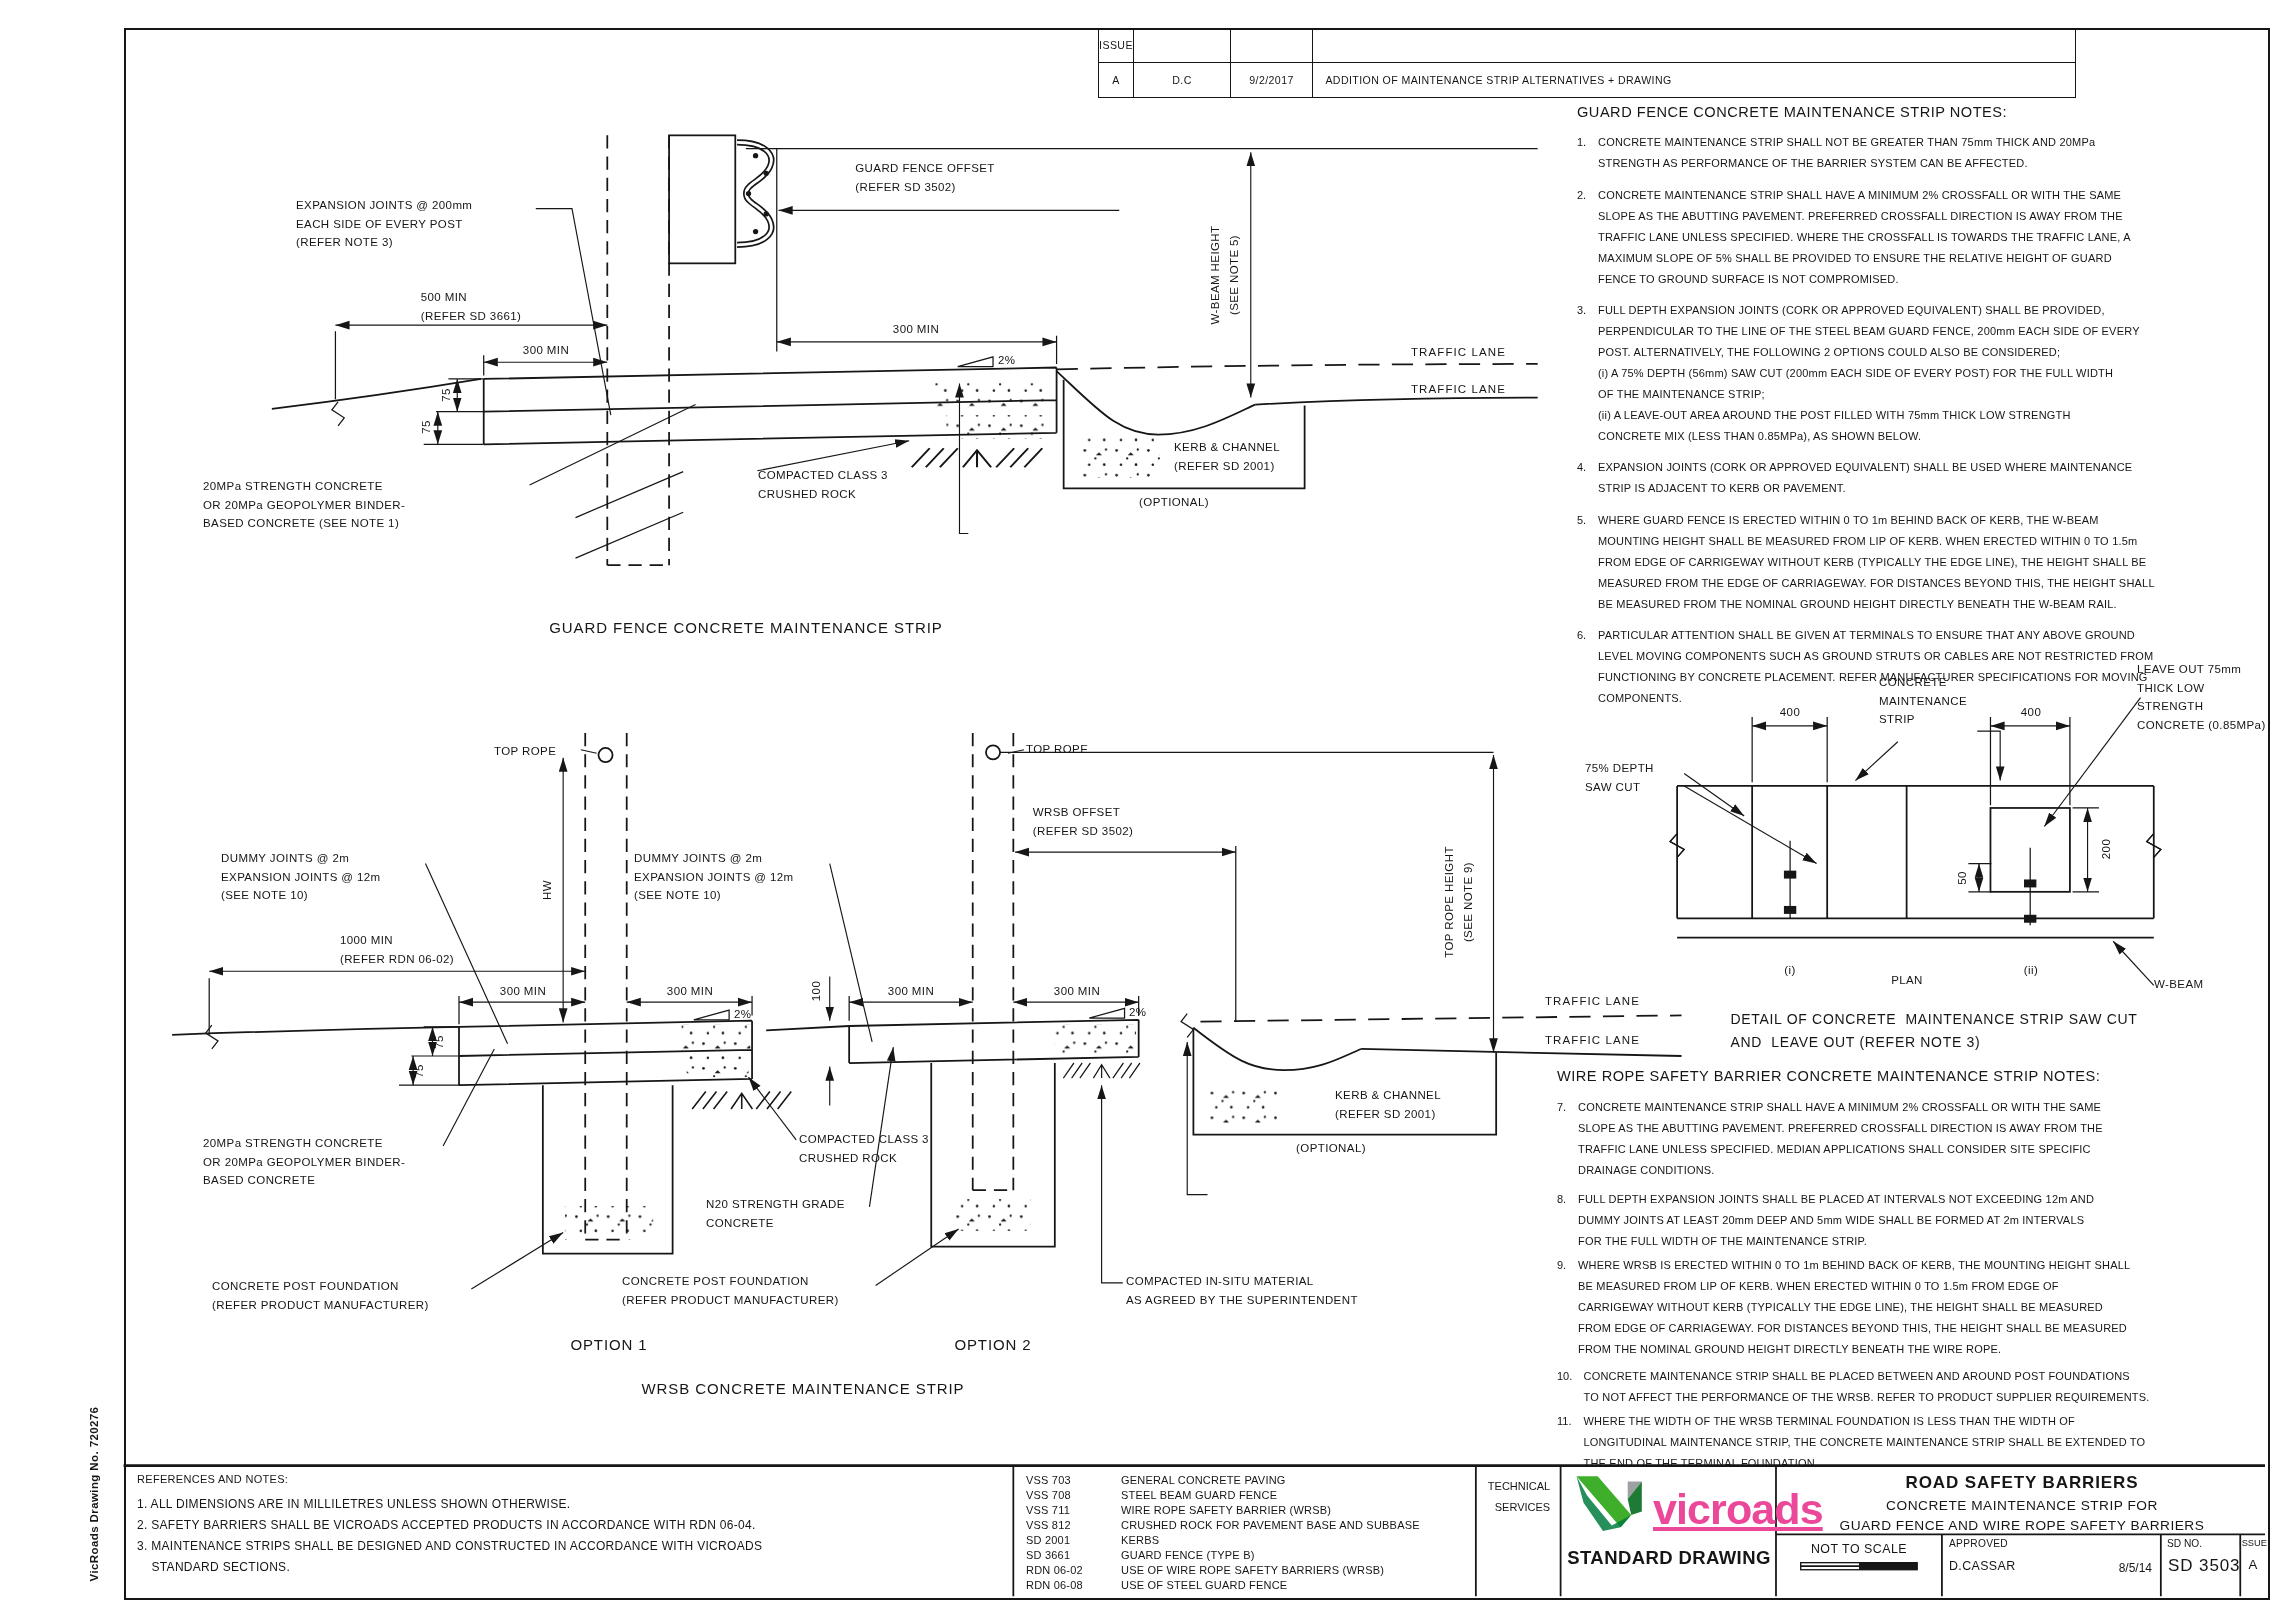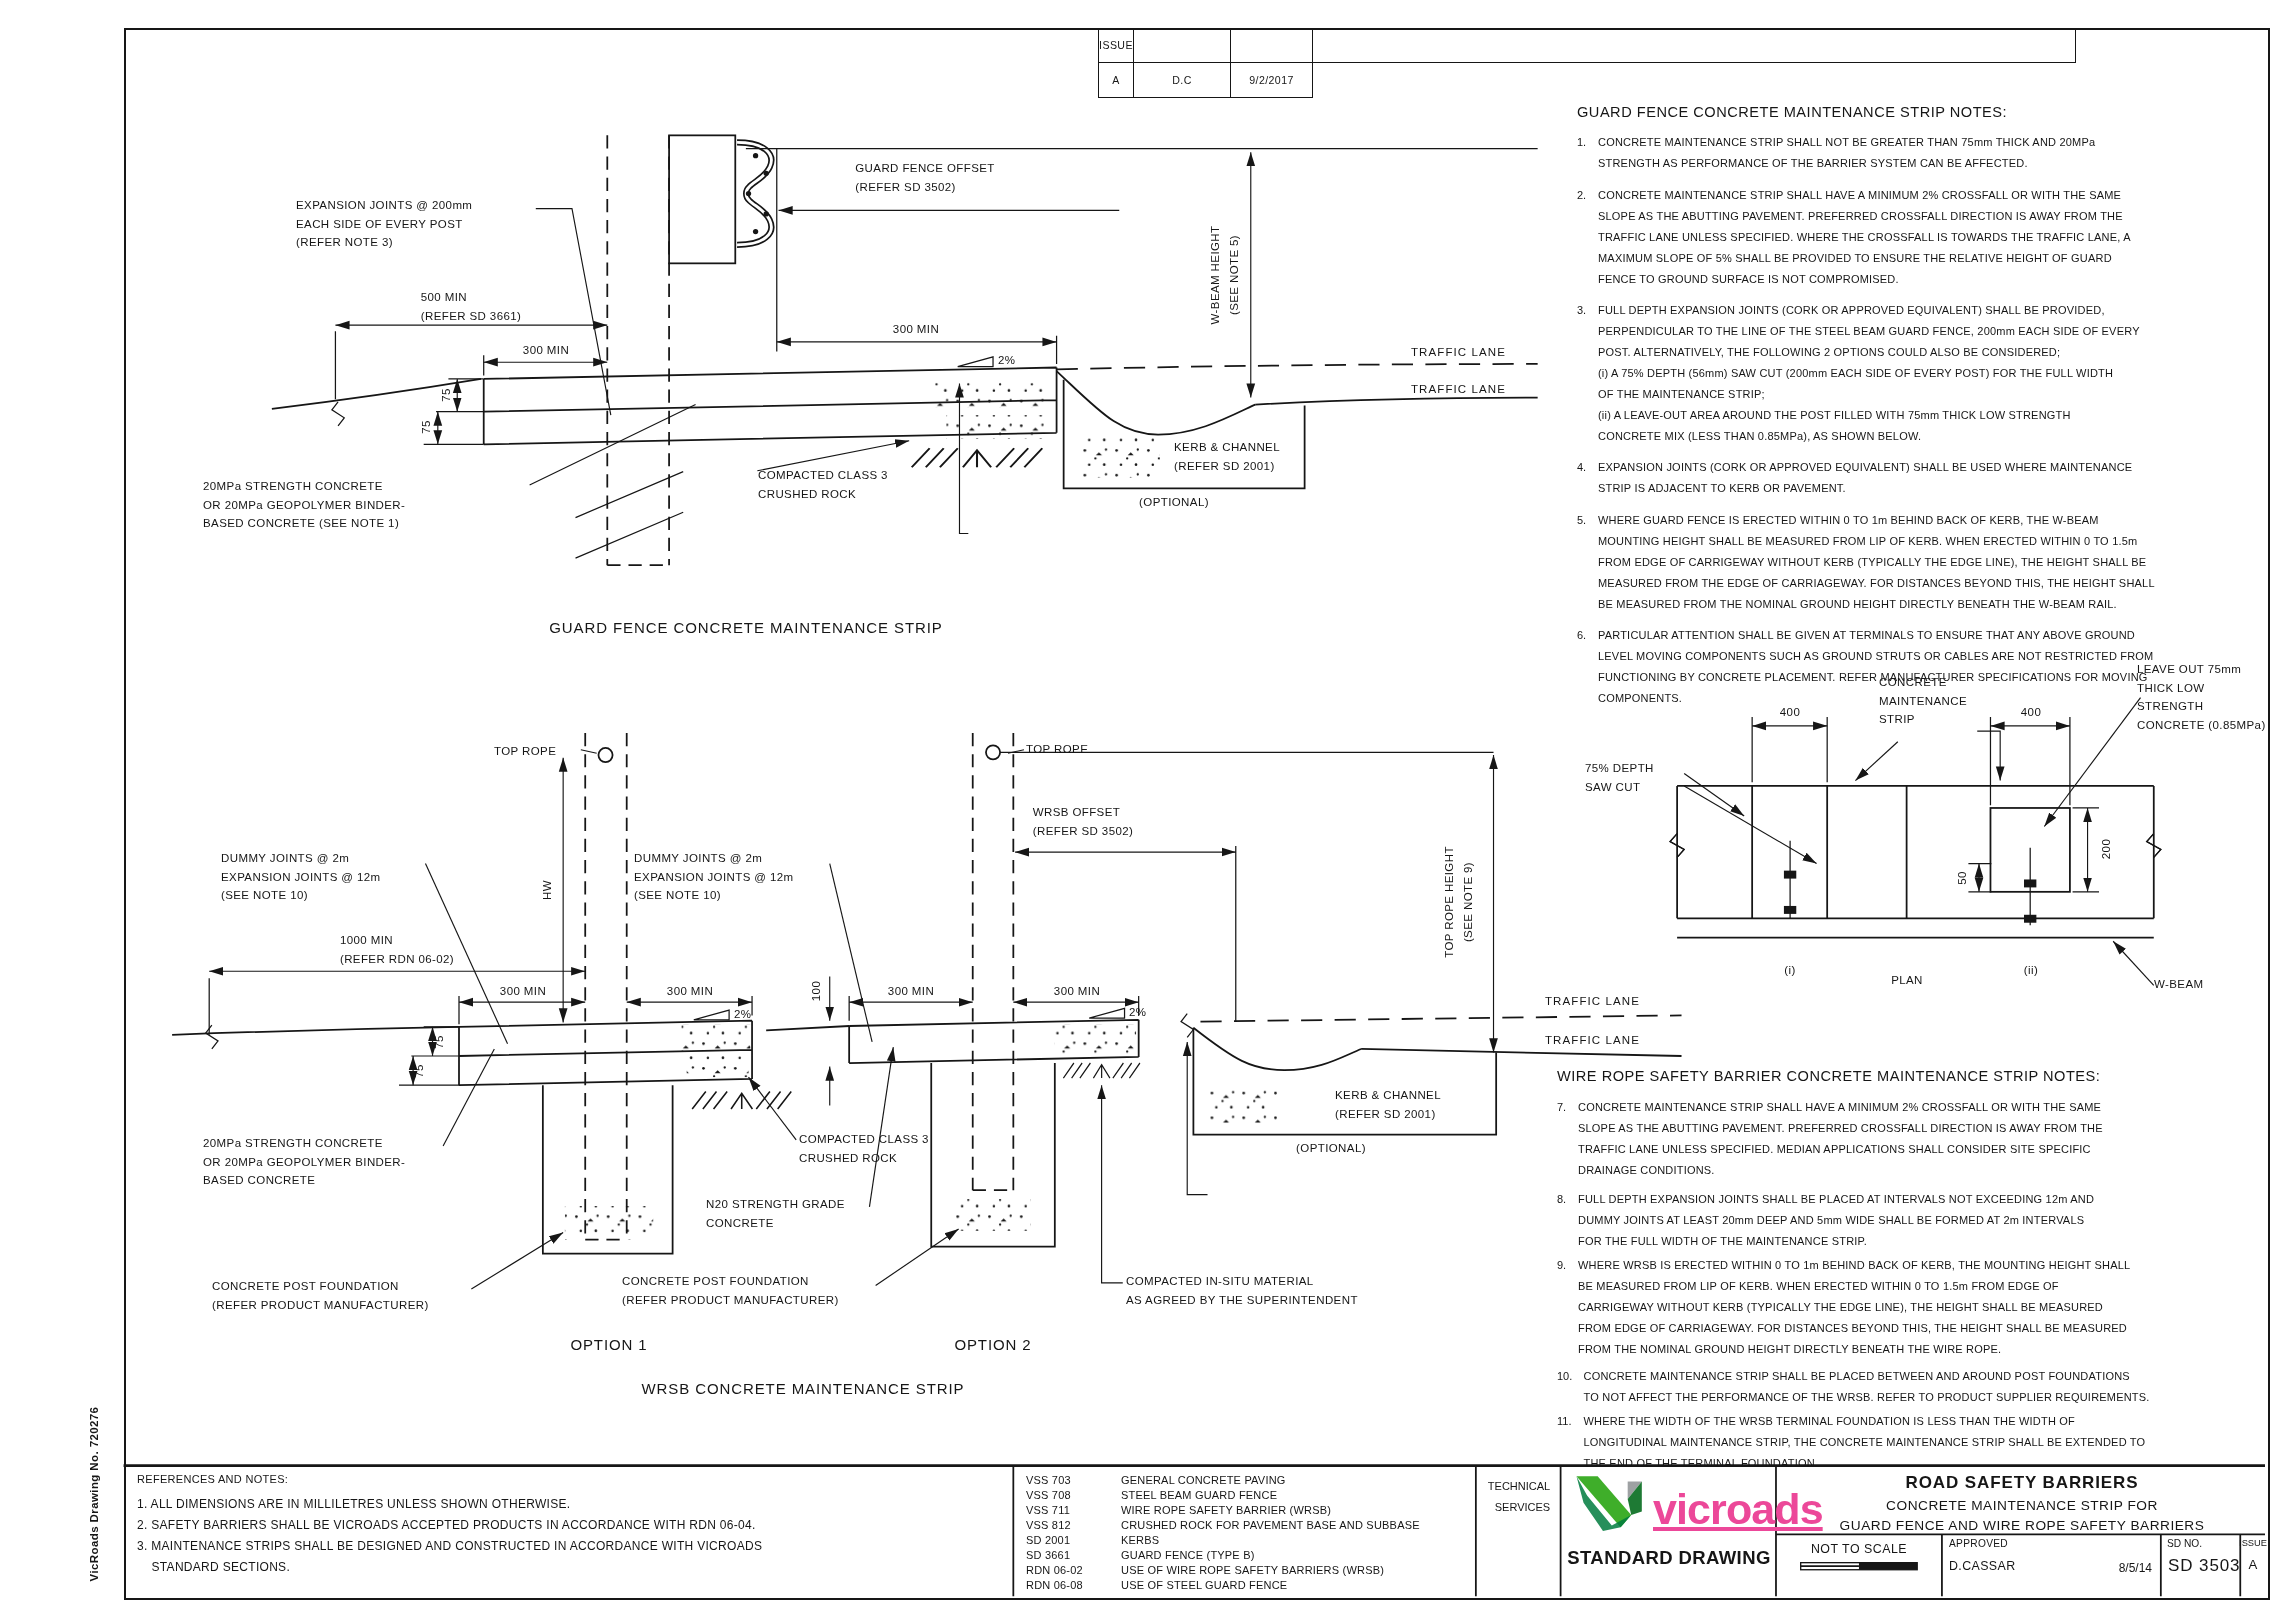--- a/index.html
+++ b/index.html
@@ -263,20 +263,21 @@
   </svg>
 
   <div class="issue">
     <div class="bl">ISSUE</div>
     <div></div>
       <div></div>
       <div></div>
     <div class="bl">A</div>
     <div>D.C</div>
     <div>9/2/2017</div>
+    <div class="desc">ADDITION OF MAINTENANCE STRIP ALTERNATIVES + DRAWING</div>
   </div>
 
   <div class="lb" style="left:296px;top:196px">EXPANSION JOINTS @ 200mm
 EACH SIDE OF EVERY POST
 (REFER NOTE 3)</div>
   <div class="lb c" style="left:471px;top:288px">500 MIN
 (REFER SD 3661)</div>
   <div class="lb c" style="left:546px;top:341px">300 MIN</div>
   <div class="lb c" style="left:916px;top:320px">300 MIN</div>
   <div class="lb c" style="left:925px;top:159px">GUARD FENCE OFFSET
@@ -355,20 +356,22 @@
   <div class="lb" style="left:2137px;top:660px">LEAVE OUT 75mm
 THICK LOW
 STRENGTH
 CONCRETE (0.85MPa)</div>
   <div class="lb v" style="left:2106px;top:849px">200</div>
   <div class="lb v" style="left:1962px;top:878px">50</div>
   <div class="lb c" style="left:1790px;top:961px">(i)</div>
   <div class="lb c" style="left:1907px;top:971px">PLAN</div>
   <div class="lb c" style="left:2031px;top:961px">(ii)</div>
   <div class="lb" style="left:2154px;top:975px">W-BEAM</div>
+  <div class="lb c med" style="left:1934px;top:1008px">DETAIL OF CONCRETE  MAINTENANCE STRIP SAW CUT
+AND  LEAVE OUT (REFER NOTE 3)</div>
 
   <div class="notes-h" style="left:1577px;top:104px">GUARD FENCE CONCRETE MAINTENANCE STRIP NOTES:</div>
   <div class="note gf-note" style="left:1577px;top:132px">
       <span class="n">1.</span>
       <span class="t">CONCRETE MAINTENANCE STRIP SHALL NOT BE GREATER THAN 75mm THICK AND 20MPa
 STRENGTH AS PERFORMANCE OF THE BARRIER SYSTEM CAN BE AFFECTED.</span>
     </div>
   <div class="note gf-note" style="left:1577px;top:185px">
       <span class="n">2.</span>
       <span class="t">CONCRETE MAINTENANCE STRIP SHALL HAVE A MINIMUM 2% CROSSFALL OR WITH THE SAME

